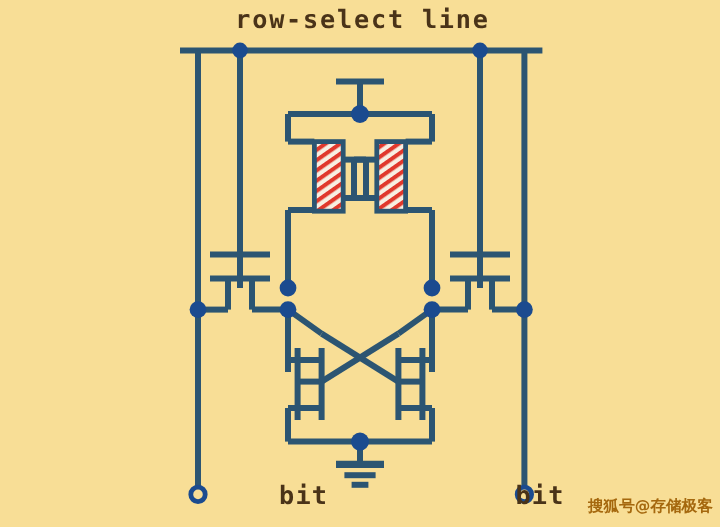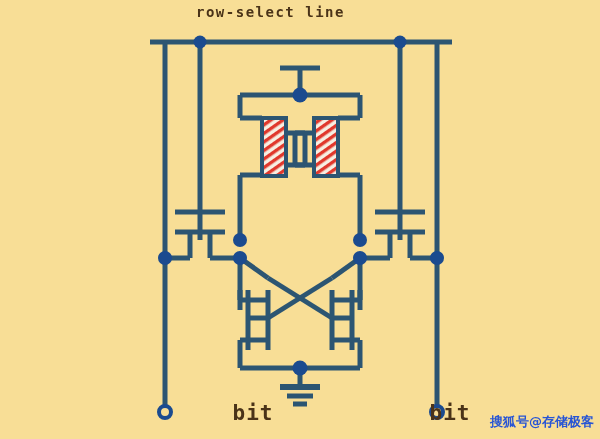--- a/index.html
+++ b/index.html
@@ -15,30 +15,30 @@
   .lbl{
     position:absolute;
     color:#4a3318;
     font-family:"DejaVu Sans Mono","Liberation Mono",monospace;
     font-weight:bold;
     white-space:pre;
     letter-spacing:1px;
   }
   #title{
     left:196px;top:4px;
-    font-size:14px;
+    font-size:21px;
     letter-spacing:1.5px;
   }
   #bitL{ left:178px; top:376px; font-size:21px; line-height:25px; }
   #bitR{ left:375px; top:376px; font-size:21px; line-height:25px; }
   #wm{
     position:absolute;right:6px;bottom:8px;
     font-family:"DejaVu Sans","Liberation Sans",sans-serif;
     font-size:13px;font-weight:bold;
-    color:#1d4ed8;
+    color:#a16207;
     opacity:.95;
     white-space:nowrap;
   }
 </style>
 </head>
 <body>
 
 <div id="stage">
 
   <svg id="svg" width="600" height="439" viewBox="0 0 600 439">

